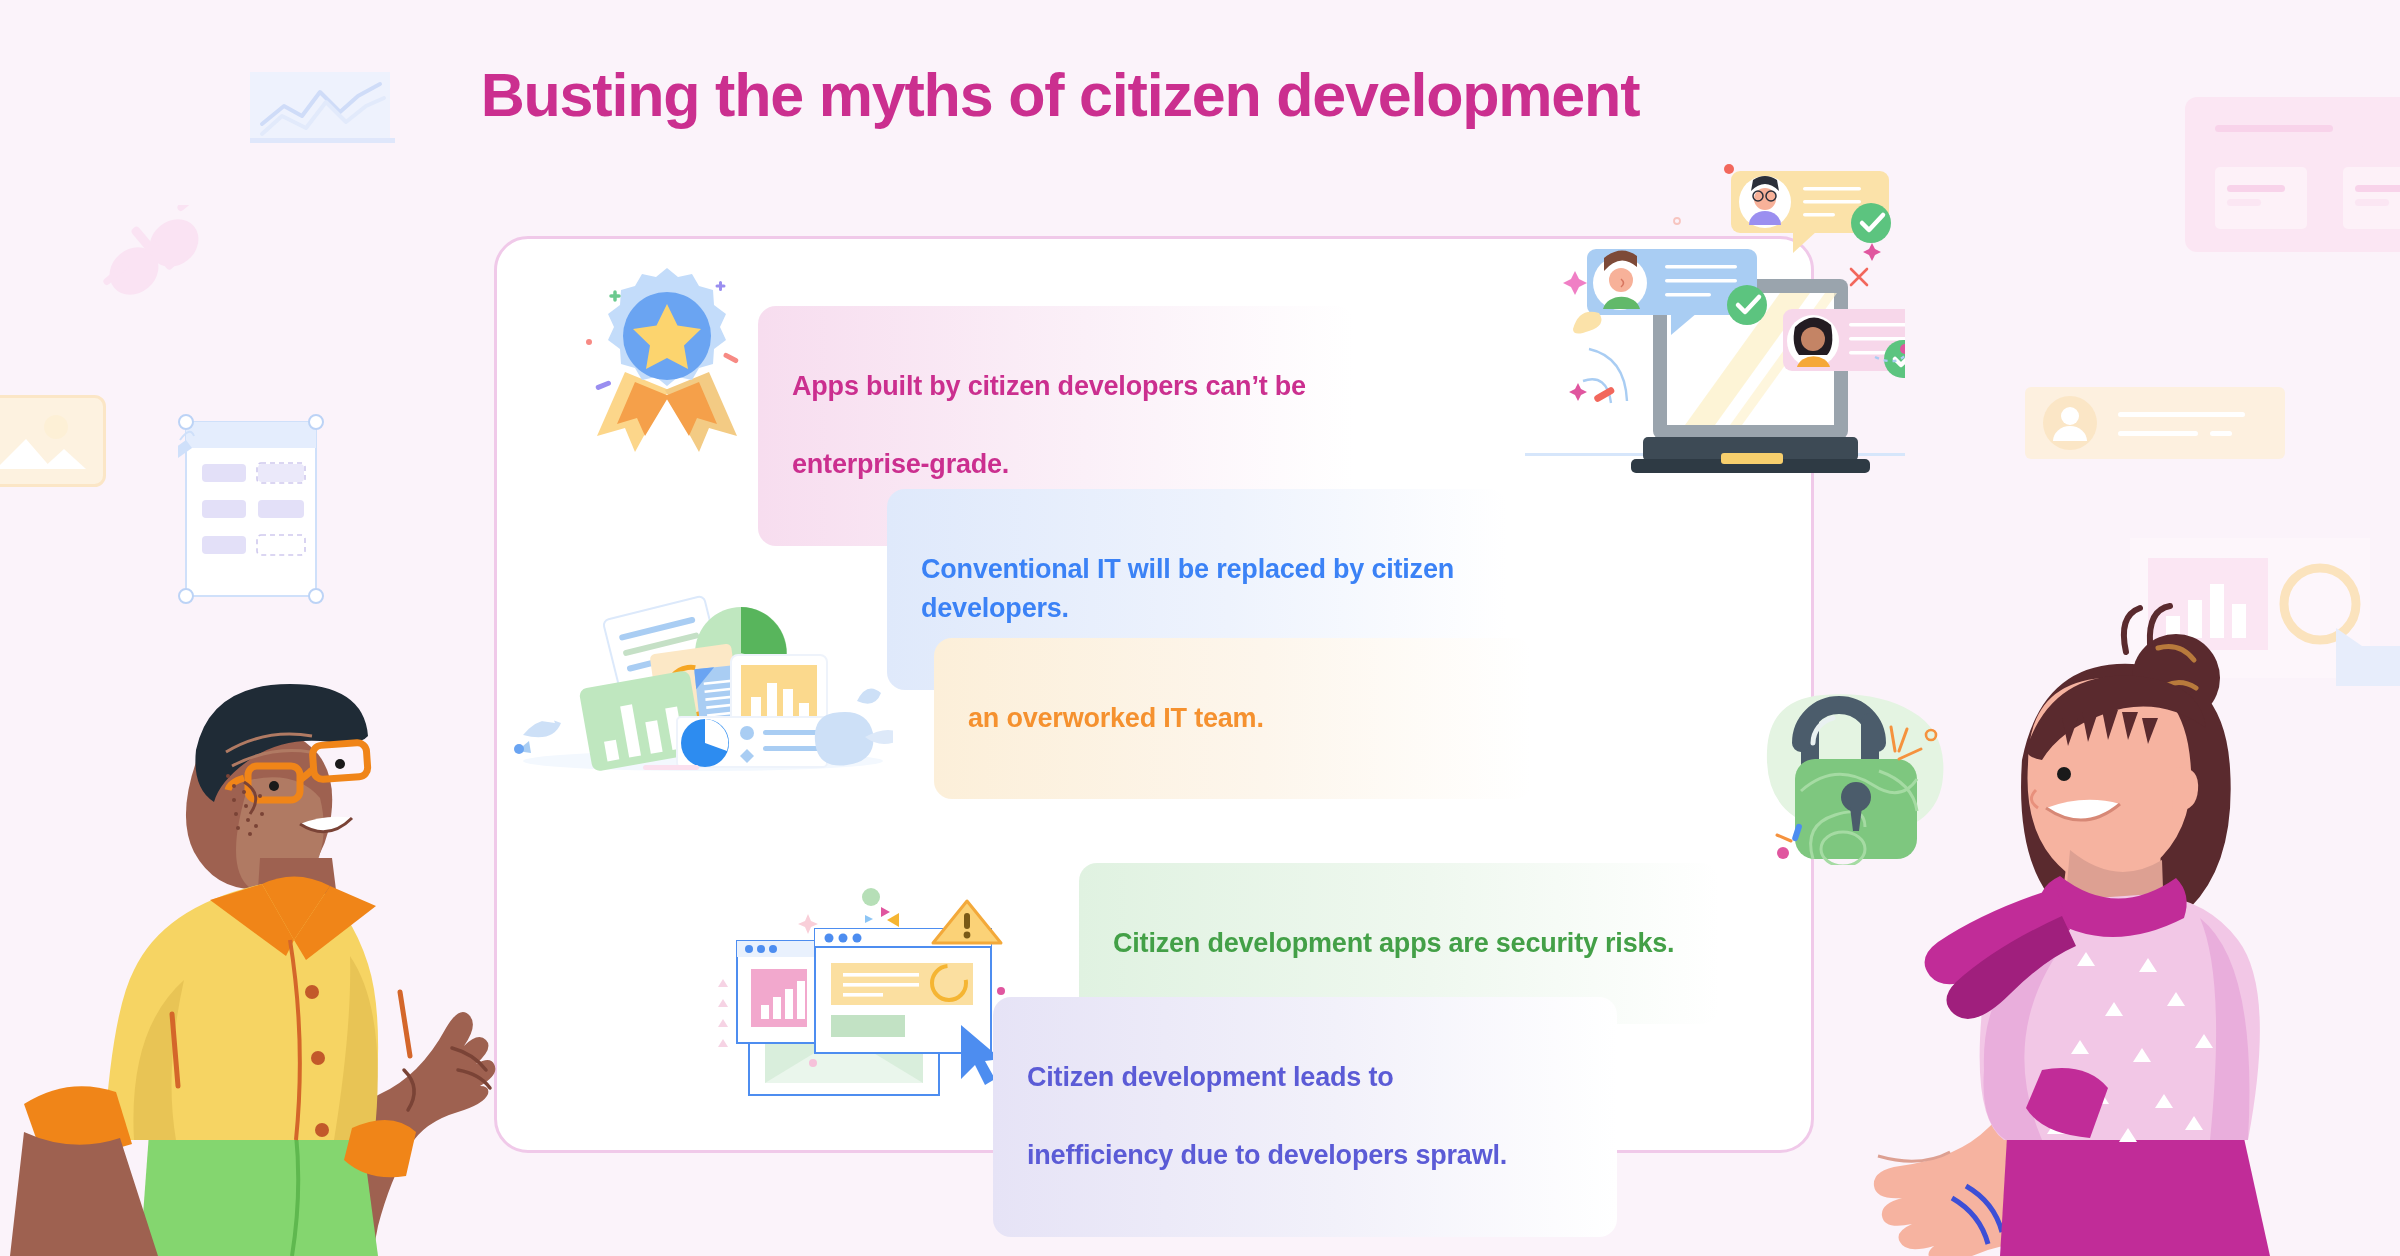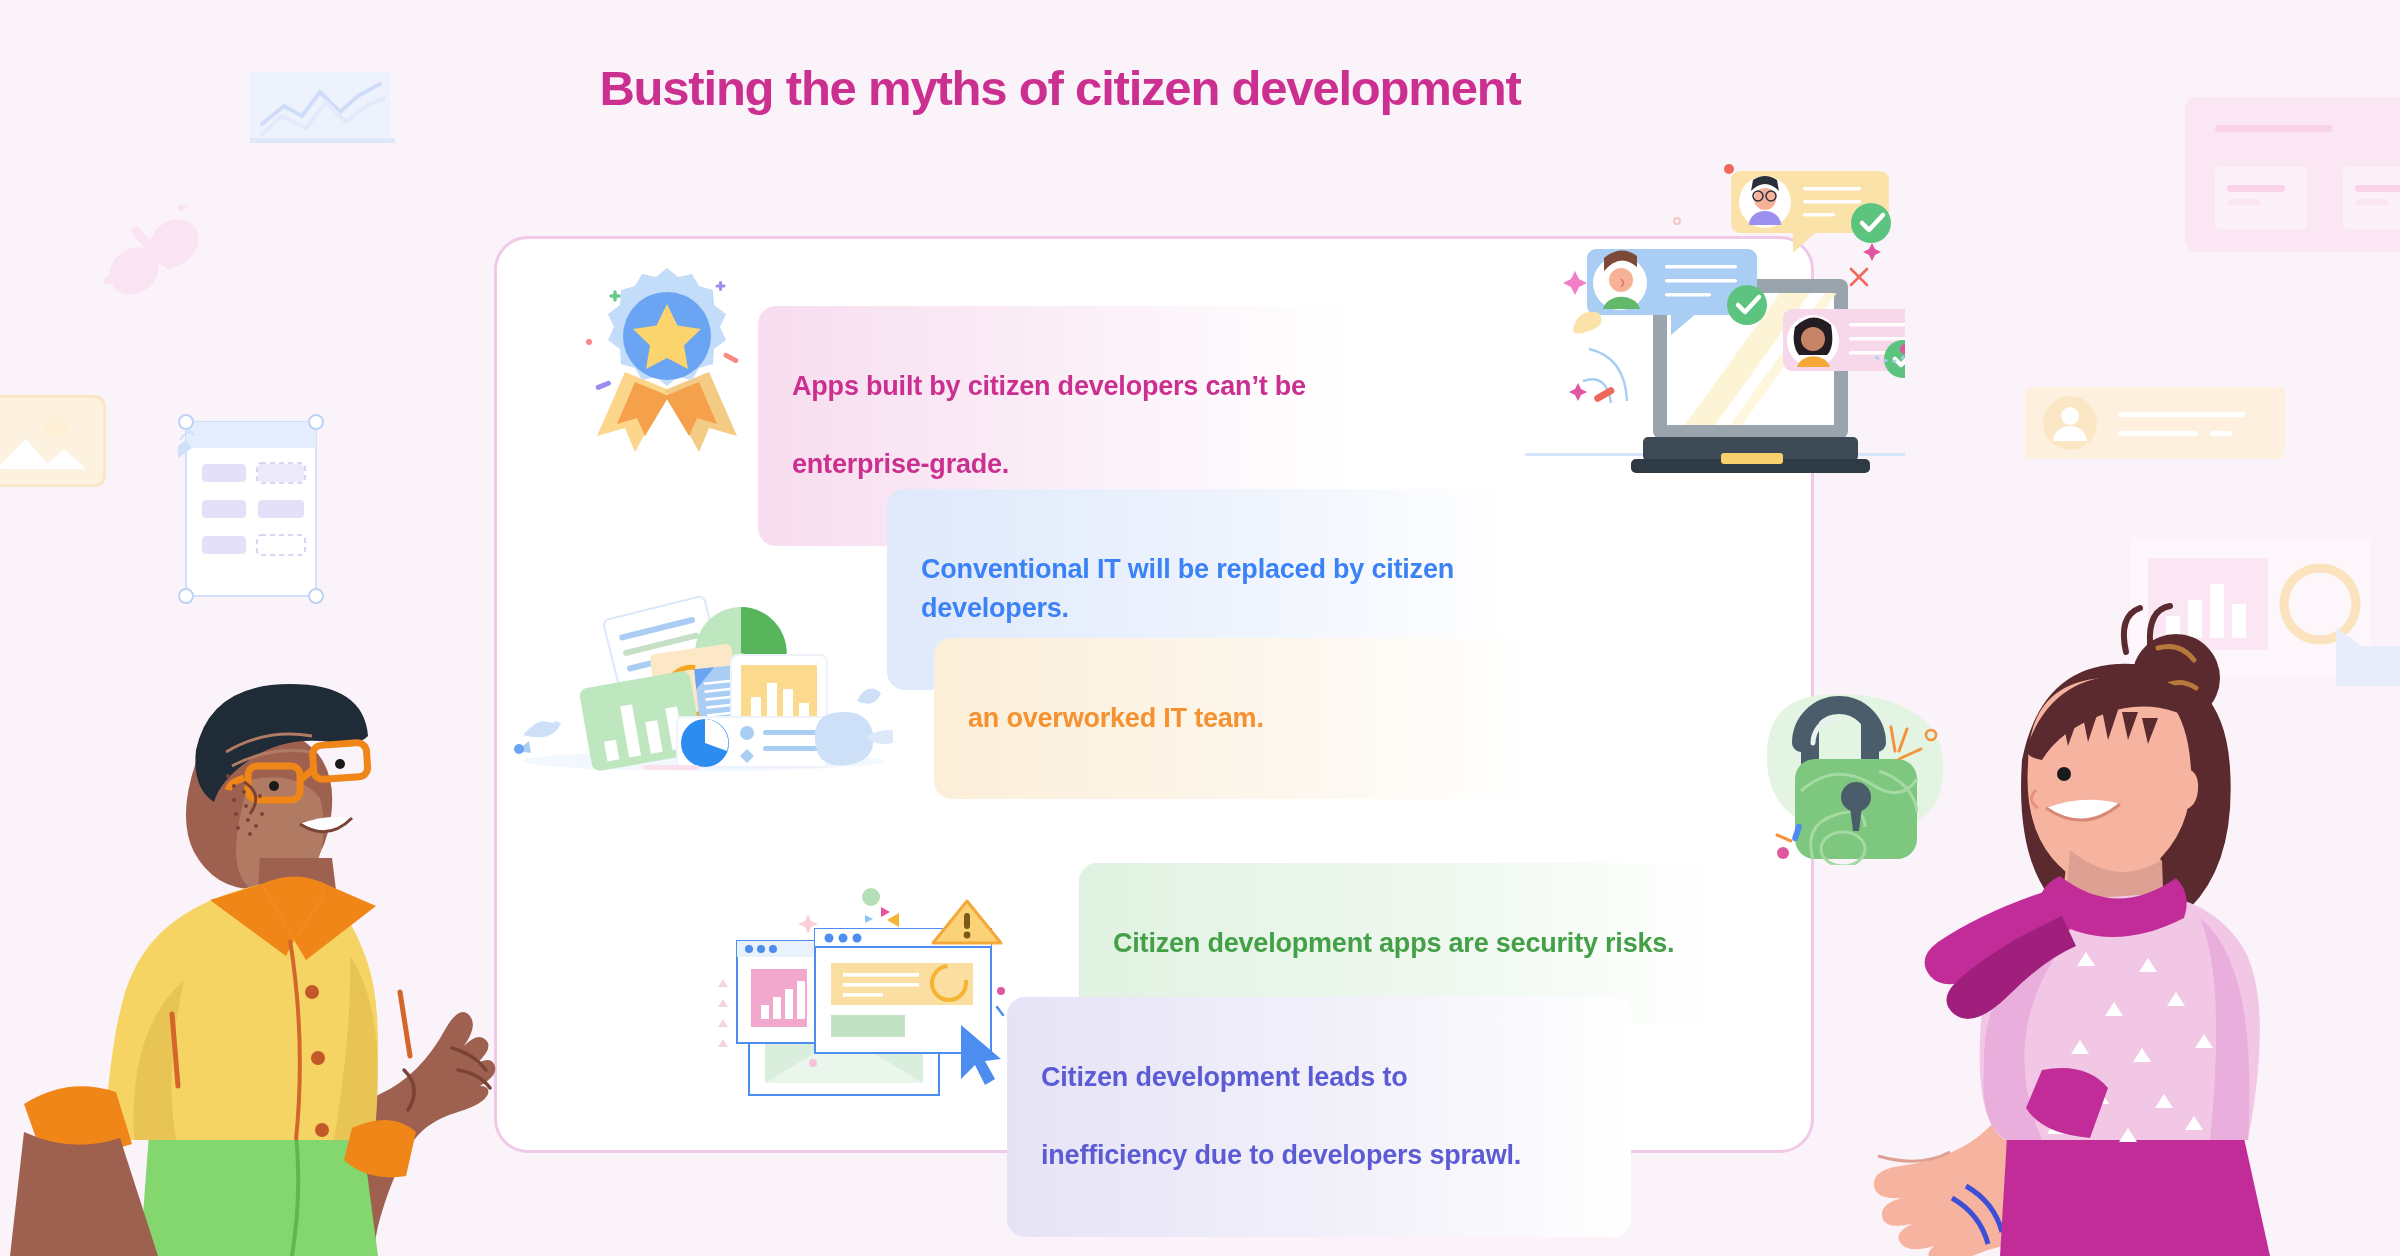--- a/index.html
+++ b/index.html
@@ -12,21 +12,21 @@
     position:relative;
     width:2400px; height:1256px;
     background:#fbf3fa;
   }
 
   
   #page-title {
     position:absolute;
     left:0; top:62px; width:2120px;
     text-align:center;
-    font-size:49px;
+    font-size:61px;
     font-weight:800;
     letter-spacing:-1.2px;
     color:#cb2f8f;
     line-height:1.1;
     white-space:nowrap;
   }
 
   
   #myth-card {
     position:absolute;
@@ -49,21 +49,21 @@
     white-space:pre-line;
   }
   .bubble.b0 { left:261px; top:67px;  width:596px; color:#cb2f8f;
     background:linear-gradient(90deg,#f7ddef 0%, #fbf0f8 55%, #ffffff 100%); }
   .bubble.b1 { left:390px; top:250px; width:620px; color:#3b82f6;
     background:linear-gradient(90deg,#dfe9fb 0%, #eef3fd 55%, #ffffff 100%); }
   .bubble.b2 { left:437px; top:399px; width:598px; color:#f5912f;
     background:linear-gradient(90deg,#fcefd9 0%, #fdf6ec 55%, #ffffff 100%); }
   .bubble.b3 { left:563px; top:624px; width:640px; color:#43a047;
     background:linear-gradient(90deg,#e0f2e1 0%, #eff8ef 55%, #ffffff 100%);margin-left:19px; }
-  .bubble.b4 { left:510px; top:758px; width:624px; color:#5b5bd6;
+  .bubble.b4 { left:496px; top:758px; width:624px; color:#5b5bd6;
     background:linear-gradient(90deg,#e6e3f6 0%, #f2f1fa 55%, #ffffff 100%); }
 
   .bubble .ln { display:block; }
 
   
   .art { position:absolute; pointer-events:none; }
 </style>
 </head>
 <body>
 

